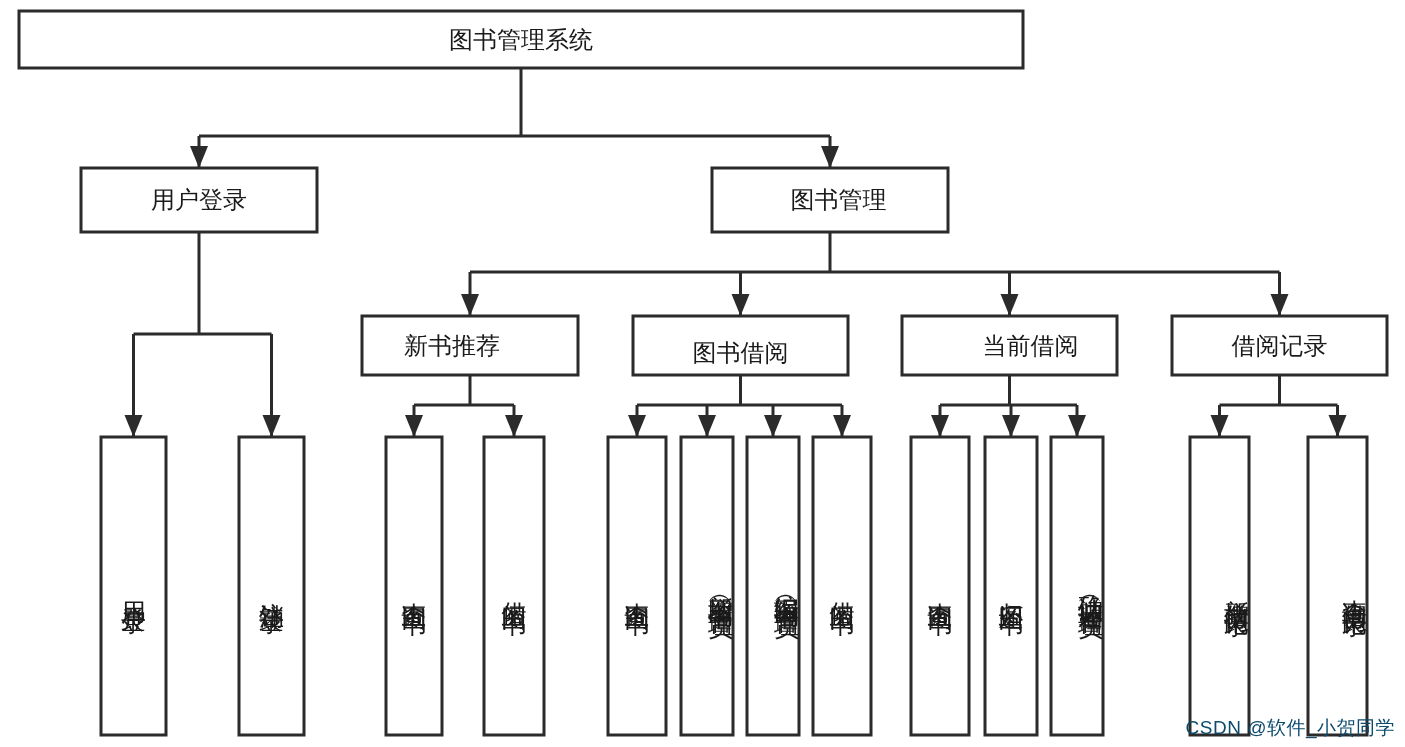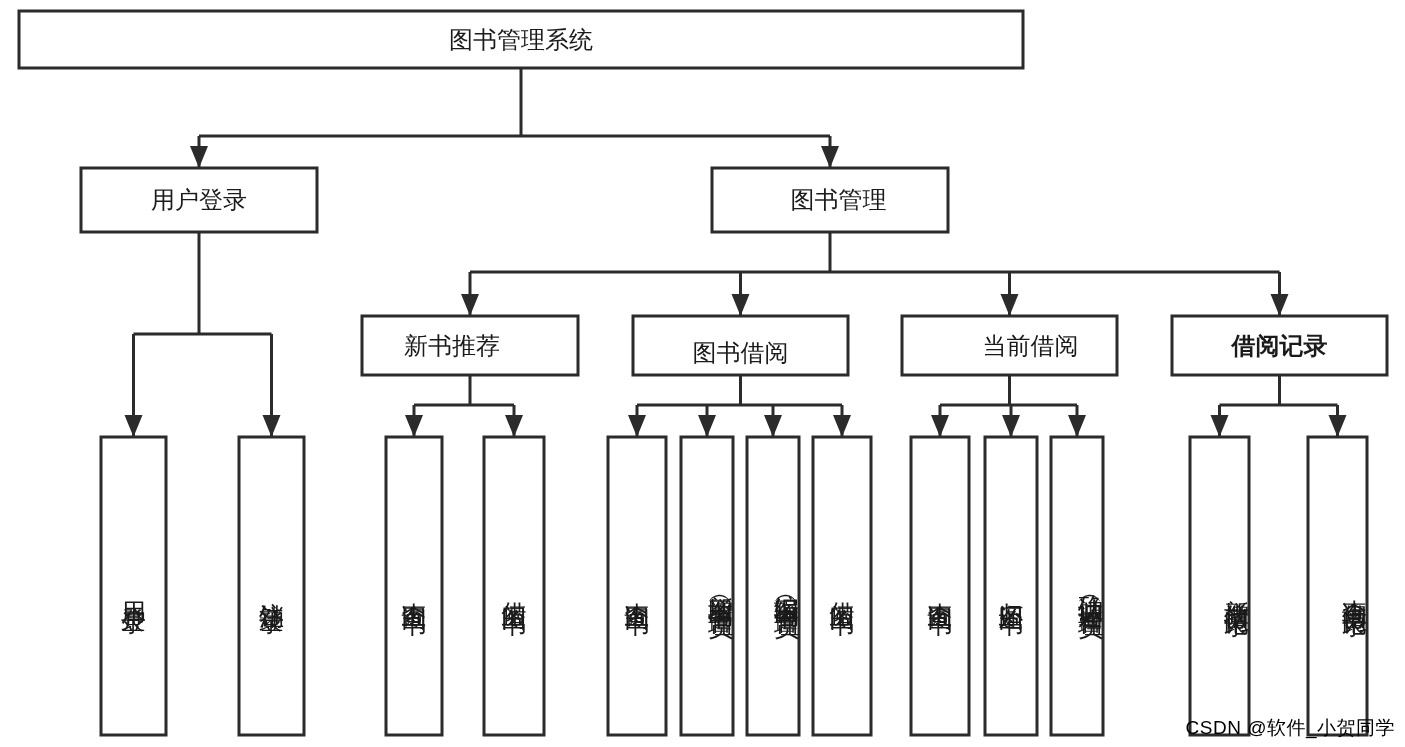--- a/index.html
+++ b/index.html
@@ -32,21 +32,21 @@
     writing-mode:vertical-rl;
     text-orientation:upright;
     letter-spacing:3px;
     line-height:1;
     pointer-events:none;
   }
   .node-label-v.mid{align-items:center;}
   #watermark{
     position:absolute;
     right:10px;bottom:6px;
-    color:#000000;
+    color:#0c4a6e;
     font-size:19px;
     white-space:nowrap;
     letter-spacing:0.5px;
   }
 </style>
 </head>
 <body>
 
 <div id="diagram-root">
   <svg id="tree" viewBox="0 0 1405 747">
@@ -127,21 +127,21 @@
         <rect x="1308" y="437" width="59" height="298" class="node-box"></rect>
       </g>
   </svg>
   <div id="label-layer">
       <div class="node-label-h" style="left: 19px; top: 11px; width: 1004px; height: 57px;">图书管理系统</div>
       <div class="node-label-h" style="left: 81px; top: 168px; width: 236px; height: 64px;">用户登录</div>
       <div class="node-label-h" style="left: 712px; top: 168px; width: 253px; height: 64px;">图书管理</div>
       <div class="node-label-h" style="left: 362px; top: 316px; width: 180px; height: 59px;">新书推荐</div>
       <div class="node-label-h" style="left: 633px; top: 316px; width: 215px; height: 73px;">图书借阅</div>
       <div class="node-label-h" style="left: 902px; top: 316px; width: 257px; height: 59px;">当前借阅</div>
-      <div class="node-label-h" style="left: 1172px; top: 316px; width: 215px; height: 59px; font-weight: bold;">借阅记录</div>
+      <div class="node-label-h" style="left: 1172px; top: 316px; width: 215px; height: 59px;">借阅记录</div>
       <div class="node-label-v mid" style="left: 101px; top: 451px; width: 65px; height: 274px;">用户登录</div>
       <div class="node-label-v mid" style="left: 239px; top: 451px; width: 65px; height: 274px;">注销登录</div>
       <div class="node-label-v mid" style="left: 386px; top: 451px; width: 56px; height: 274px;">查询图书</div>
       <div class="node-label-v mid" style="left: 484px; top: 451px; width: 60px; height: 274px;">借阅图书</div>
       <div class="node-label-v mid" style="left: 608px; top: 451px; width: 58px; height: 274px;">查询图书</div>
       <div class="node-label-v" style="left: 681px; top: 451px; width: 52px; height: 274px;">新增图书（管理员）</div>
       <div class="node-label-v" style="left: 747px; top: 451px; width: 52px; height: 274px;">编辑图书（管理员）</div>
       <div class="node-label-v mid" style="left: 813px; top: 451px; width: 58px; height: 274px;">借阅图书</div>
       <div class="node-label-v mid" style="left: 911px; top: 451px; width: 58px; height: 274px;">查询图书</div>
       <div class="node-label-v mid" style="left: 985px; top: 451px; width: 52px; height: 274px;">归还图书</div>

